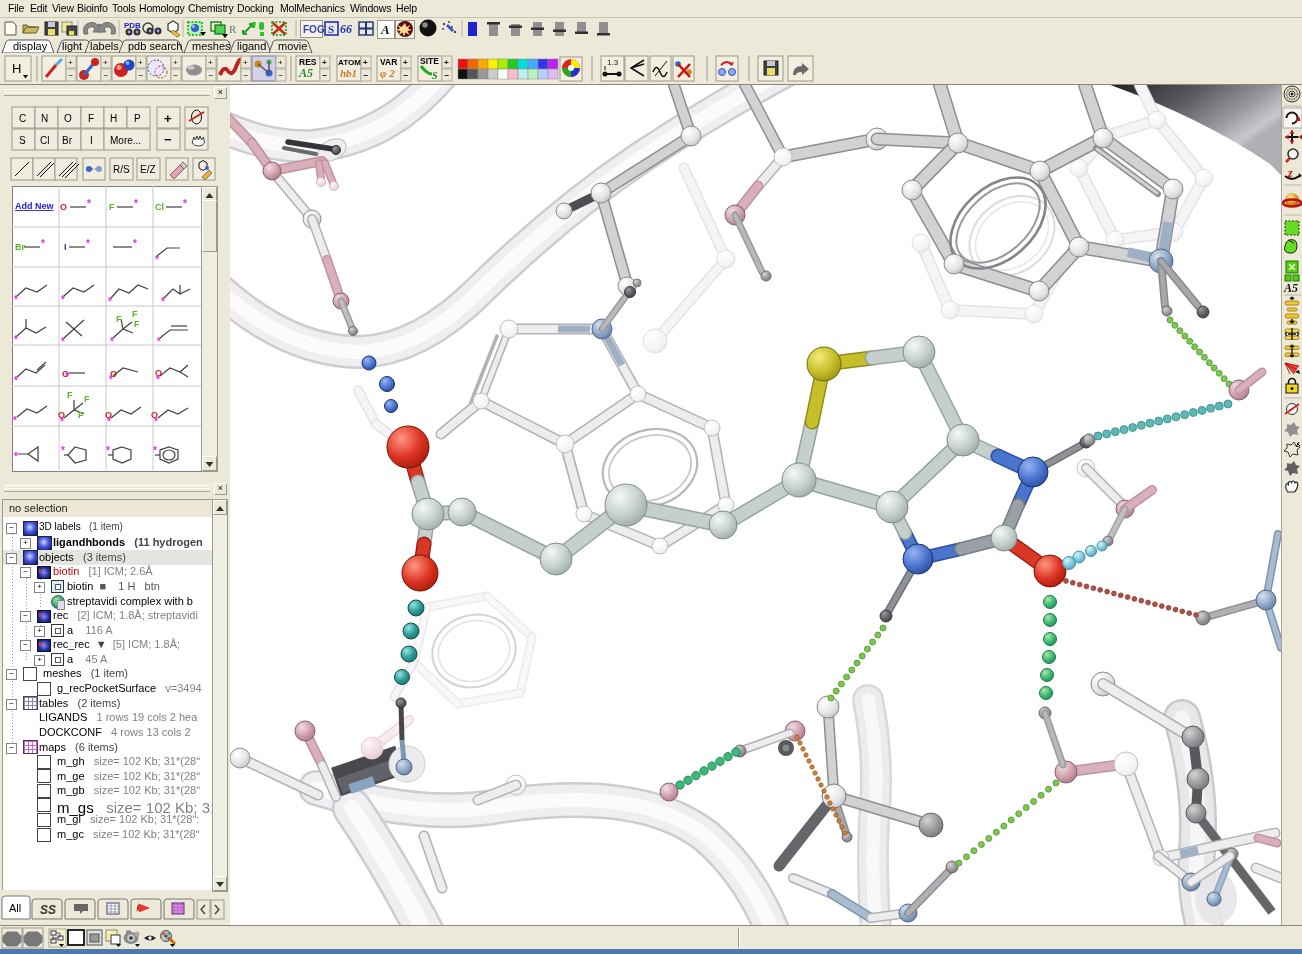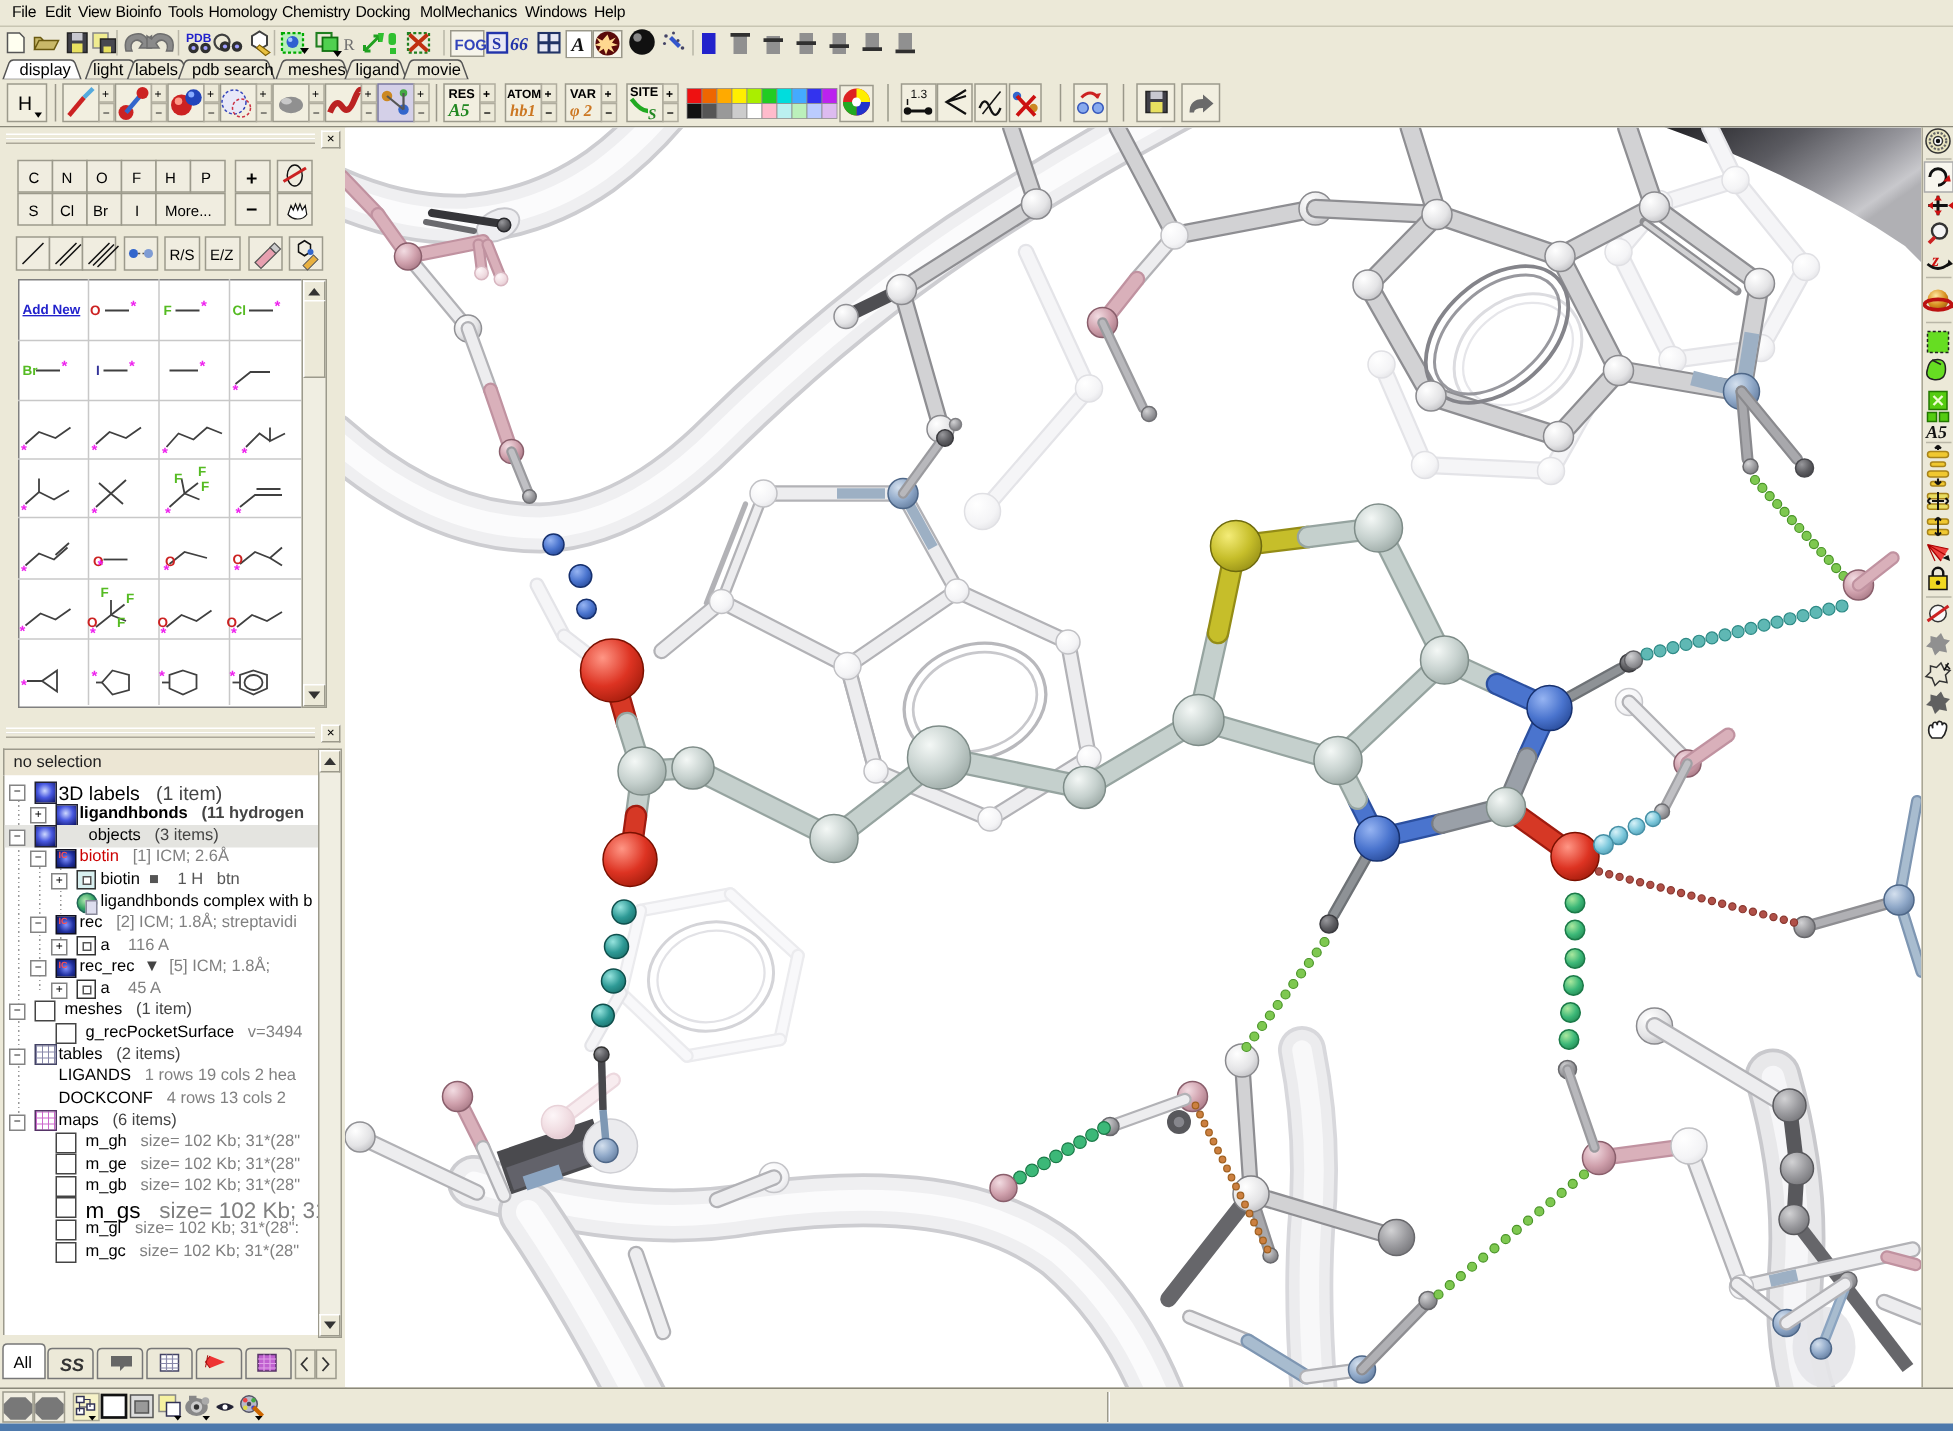--- a/index.html
+++ b/index.html
@@ -480,42 +480,42 @@
 <div class="abs" style="left:4px;top:8px;width:206px;height:2px;border-top:1px solid #fff;border-bottom:1px solid #aca899;"></div>
 <div class="abs btn3d" style="left:214px;top:3px;width:11px;height:10px;font-size:9px;line-height:8px;text-align:center;">×</div>
 <div class="abs" style="left:2px;top:19px;width:210px;height:17px;background:#ece6d4;border:1px solid #9c9a8c;border-bottom-color:#fff;font-size:11px;color:#222;padding-left:6px;line-height:17px;">no selection</div>
 <div class="abs" style="left:2px;top:37px;width:210px;height:373px;background:#fff;border-left:1px solid #9c9a8c;overflow:hidden;">
 <div class="abs" style="left:9px;top:11px;width:1px;height:226px;background-image:repeating-linear-gradient(#999 0 1px,transparent 1px 3px);"></div>
 <div class="abs" style="left:23px;top:55px;width:1px;height:90px;background-image:repeating-linear-gradient(#999 0 1px,transparent 1px 3px);"></div>
 <div class="abs" style="left:37px;top:62px;width:1px;height:30px;background-image:repeating-linear-gradient(#999 0 1px,transparent 1px 3px);"></div>
 <div class="abs" style="left:37px;top:105px;width:1px;height:12px;background-image:repeating-linear-gradient(#999 0 1px,transparent 1px 3px);"></div>
 <div class="abs" style="left:3px;top:6px;width:9px;height:9px;background:#fff;border:1px solid #848484;font-size:8px;line-height:7px;text-align:center;color:#000;">−</div>
 <div class="abs" style="left:20px;top:4px;width:13px;height:13px;background:radial-gradient(circle at 45% 40%, #cdd8ff 0%, #4858e0 45%, #0a1060 100%);border:1px solid #223;"></div>
-<div class="abs" style="left:36px;top:4px;height:14px;font-size:13px;white-space:pre;"><span style="color:#000;">3D labels</span><span style="color:#444;">   (1 item)</span></div>
+<div class="abs" style="left:36px;top:4px;height:14px;font-size:10px;white-space:pre;"><span style="color:#000;">3D labels</span><span style="color:#444;">   (1 item)</span></div>
 <div class="abs" style="left:17px;top:21px;width:9px;height:9px;background:#fff;border:1px solid #848484;font-size:8px;line-height:7px;text-align:center;color:#000;">+</div>
 <div class="abs" style="left:34px;top:19px;width:13px;height:13px;background:radial-gradient(circle at 45% 40%, #cdd8ff 0%, #4858e0 45%, #0a1060 100%);border:1px solid #223;"></div>
 <div class="abs" style="left:50px;top:19px;height:14px;font-size:11px;white-space:pre;font-weight:bold;"><span style="color:#000;">ligandhbonds</span><span style="color:#444;">   (11 hydrogen </span></div>
 <div class="abs" style="left:0;top:33px;width:210px;height:15px;background:#e4e4e0;"></div>
 <div class="abs" style="left:3px;top:36px;width:9px;height:9px;background:#fff;border:1px solid #848484;font-size:8px;line-height:7px;text-align:center;color:#000;">−</div>
 <div class="abs" style="left:20px;top:33px;width:13px;height:13px;background:radial-gradient(circle at 45% 40%, #cdd8ff 0%, #4858e0 45%, #0a1060 100%);border:1px solid #223;"></div>
-<div class="abs" style="left:36px;top:34px;height:14px;font-size:11px;white-space:pre;"><span style="color:#000;margin-left:20px;">objects</span><span style="color:#444;">   (3 items)</span></div>
+<div class="abs" style="left:36px;top:34px;height:14px;font-size:11px;white-space:pre;"><span style="color:#000;">objects</span><span style="color:#444;">   (3 items)</span></div>
 <div class="abs" style="left:17px;top:50px;width:9px;height:9px;background:#fff;border:1px solid #848484;font-size:8px;line-height:7px;text-align:center;color:#000;">−</div>
 <div class="abs" style="left:34px;top:49px;width:12px;height:11px;background:radial-gradient(circle at 50% 50%, #8090ff 0%, #2030a0 60%, #101858 100%);border:1px solid #112;">
         <span style="position:absolute;left:1px;top:1px;font-size:6px;color:#ff5050;font-weight:bold;">IC</span>
       </div>
 <div class="abs" style="left:50px;top:48px;height:14px;font-size:11px;white-space:pre;"><span style="color:#cc0000;">biotin</span><span style="color:#808080;">   [1] ICM; 2.6Å</span></div>
 <div class="abs" style="left:31px;top:65px;width:9px;height:9px;background:#fff;border:1px solid #848484;font-size:8px;line-height:7px;text-align:center;color:#000;">+</div>
 <div class="abs" style="left:48px;top:63px;width:11px;height:11px;background:#d8f0f0;border:1px solid #333;">
         <div class="abs" style="left:3px;top:3px;width:4px;height:4px;border:1px solid #555;background:#fff;"></div>
       </div>
 <div class="abs" style="left:64px;top:63px;height:14px;font-size:11px;white-space:pre;"><span style="color:#000;">biotin</span><span style="color:#555;">  ■</span><span style="color:#555;">    1 H   btn</span></div>
 <div class="abs" style="left:48px;top:78px;width:12px;height:12px;border-radius:50%;background:radial-gradient(circle at 40% 35%, #b0e8b0 0%, #30a060 55%, #1858a0 100%);border:1px solid #265;">
         <div class="abs" style="left:5px;top:4px;width:6px;height:8px;background:#dde;border:1px solid #889;"></div>
       </div>
-<div class="abs" style="left:64px;top:78px;height:14px;font-size:11px;white-space:pre;"><span style="color:#000;">ligandhbonds complex with b</span></div>
+<div class="abs" style="left:64px;top:78px;height:14px;font-size:11px;white-space:pre;"><span style="color:#000;">streptavidi complex with b</span></div>
 <div class="abs" style="left:17px;top:94px;width:9px;height:9px;background:#fff;border:1px solid #848484;font-size:8px;line-height:7px;text-align:center;color:#000;">−</div>
 <div class="abs" style="left:34px;top:93px;width:12px;height:11px;background:radial-gradient(circle at 50% 50%, #8090ff 0%, #2030a0 60%, #101858 100%);border:1px solid #112;">
         <span style="position:absolute;left:1px;top:1px;font-size:6px;color:#ff5050;font-weight:bold;">IC</span>
       </div>
 <div class="abs" style="left:50px;top:92px;height:14px;font-size:11px;white-space:pre;"><span style="color:#000;">rec</span><span style="color:#808080;">   [2] ICM; 1.8Å; streptavidi</span></div>
 <div class="abs" style="left:31px;top:109px;width:9px;height:9px;background:#fff;border:1px solid #848484;font-size:8px;line-height:7px;text-align:center;color:#000;">+</div>
 <div class="abs" style="left:48px;top:107px;width:11px;height:11px;background:#fff;border:1px solid #333;">
         <div class="abs" style="left:3px;top:3px;width:4px;height:4px;border:1px solid #555;"></div>
       </div>
 <div class="abs" style="left:64px;top:107px;height:14px;font-size:11px;white-space:pre;"><span style="color:#000;">a</span><span style="color:#808080;">    116 A</span></div>

